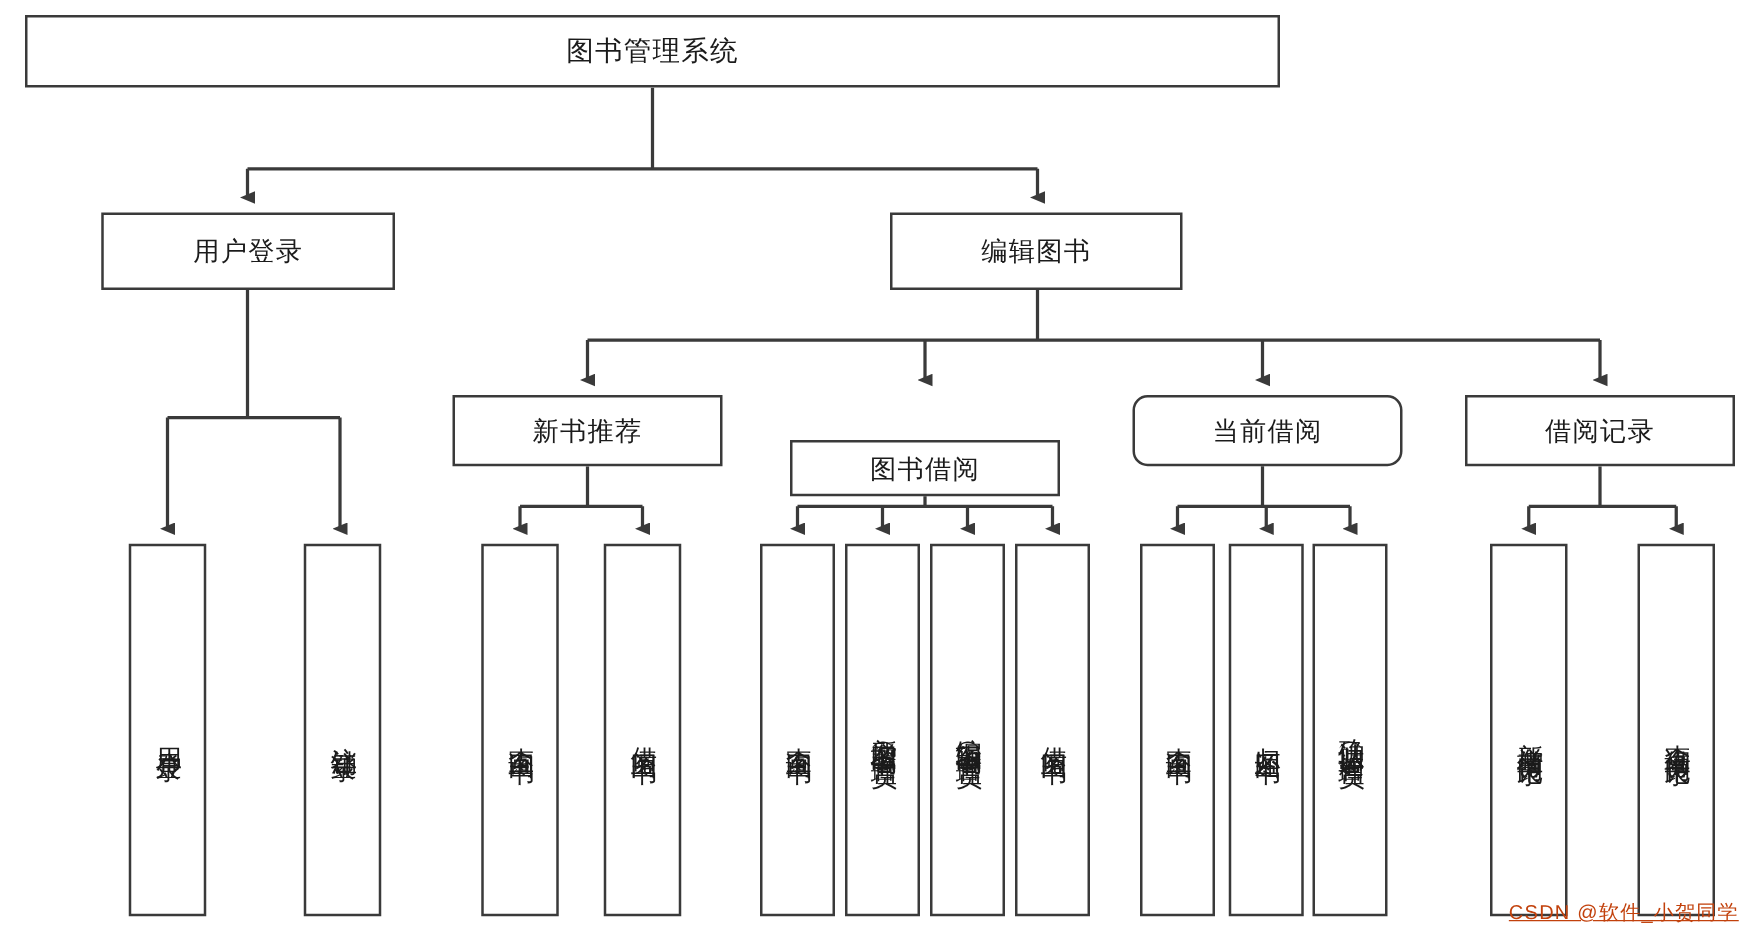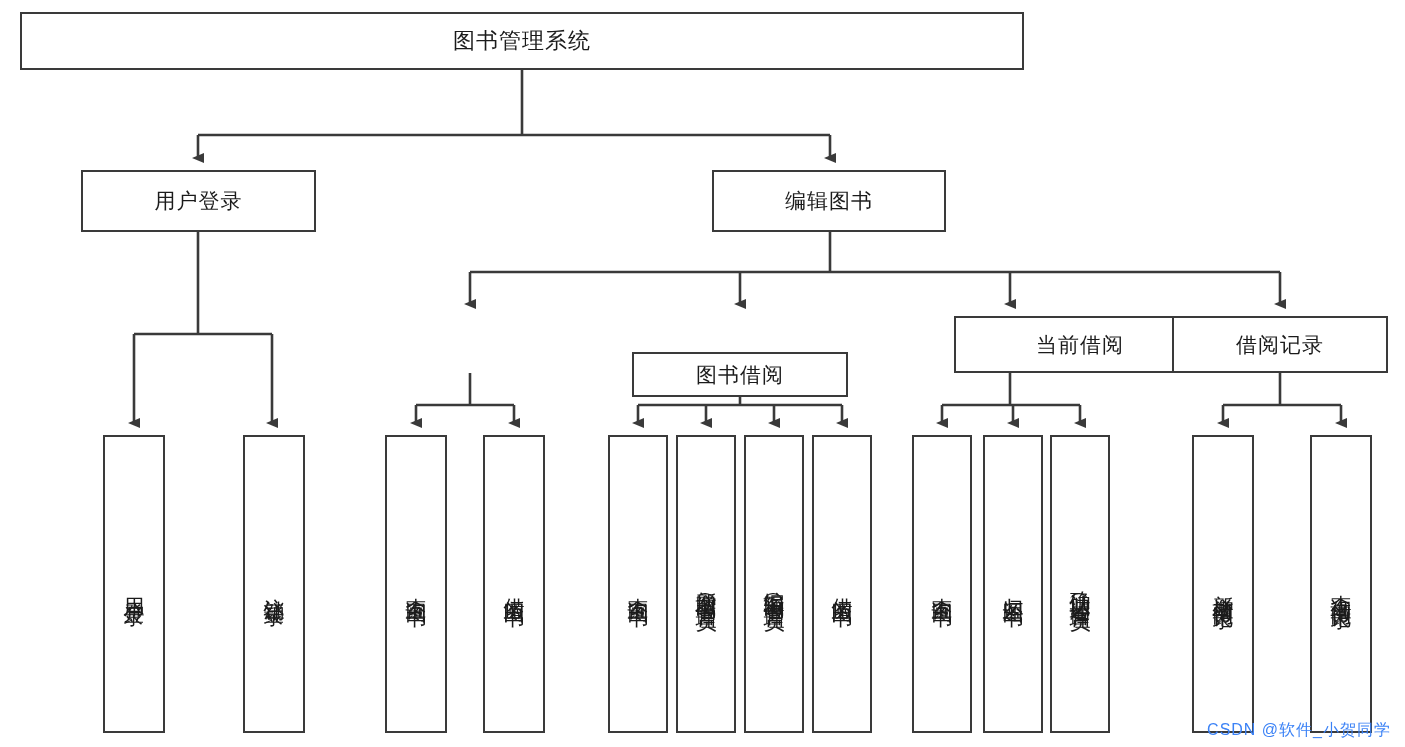--- a/index.html
+++ b/index.html
@@ -7,22 +7,22 @@
   body{font-family:"Liberation Sans","DejaVu Sans",sans-serif;}
   #stage{position:relative;width:1405px;height:747px;background:#fff;overflow:hidden;}
   #wires{position:absolute;left:0;top:0;width:1405px;height:747px;pointer-events:none;}
   .node{position:absolute;box-sizing:border-box;background:#ffffff;
         border:2px solid #3a3a3a;display:flex;align-items:center;justify-content:center;
         color:#1b1b1b;}
   .node.h{font-size:21px;letter-spacing:1px;}
   .node.v{writing-mode:vertical-rl;text-orientation:upright;font-size:21px;
           letter-spacing:3px;padding-top:6px;line-height:1.05;}
   .node.title{font-size:22px;}
-  #watermark{position:absolute;right:14px;bottom:6px;font-size:16px;color:#3b82f6;
-             letter-spacing:1px;white-space:nowrap;}
+  #watermark{position:absolute;right:14px;bottom:6px;font-size:16px;color:#c2410c;
+             letter-spacing:1px;white-space:nowrap;text-decoration:underline;}
 </style>
 </head>
 <body>
 
 <div id="stage">
 
   <svg id="wires" viewBox="0 0 1405 747">
     <defs>
       <marker id="arrow" markerWidth="12" markerHeight="12" refX="5" refY="6" orient="auto" markerUnits="userSpaceOnUse">
         <path d="M0,0 L10,0 L5,12 z" fill="#3a3a3a"></path>
@@ -70,22 +70,23 @@
       <path d="M1223,405 L1223,423" marker-end="url(#arrow)"></path>
       <path d="M1341,405 L1341,423" marker-end="url(#arrow)"></path>
     </g>
   </svg>
 
   <div class="node h title" style="left: 20px; top: 12px; width: 1004px; height: 58px;">图书管理系统</div>
 
   <div class="node h" style="left: 81px; top: 170px; width: 235px; height: 62px;">用户登录</div>
   <div class="node h" style="left: 712px; top: 170px; width: 234px; height: 62px;">编辑图书</div>
 
+  <div class="node h" style="left: 362px; top: 316px; width: 216px; height: 57px;">新书推荐</div>
   <div class="node h" style="left: 632px; top: 316px; width: 216px; height: 45px; margin-top: 36px;">图书借阅</div>
-  <div class="node h" style="left: 954px; top: 316px; width: 252px; height: 57px;">当前借阅</div>
+  <div class="node h" style="left: 906px; top: 316px; width: 216px; height: 57px; border-radius: 12px;">当前借阅</div>
   <div class="node h" style="left: 1172px; top: 316px; width: 216px; height: 57px; text-align: center;">借阅记录</div>
 
   <div class="node v" style="left: 103px; top: 435px; width: 62px; height: 298px;">用户登录</div>
   <div class="node v" style="left: 243px; top: 435px; width: 62px; height: 298px;">注销登录</div>
   <div class="node v" style="left: 385px; top: 435px; width: 62px; height: 298px;">查询图书</div>
   <div class="node v" style="left: 483px; top: 435px; width: 62px; height: 298px;">借阅图书</div>
   <div class="node v" style="left: 608px; top: 435px; width: 60px; height: 298px;">查询图书</div>
   <div class="node v" style="left: 676px; top: 435px; width: 60px; height: 298px;">新增图书（管理员）</div>
   <div class="node v" style="left: 744px; top: 435px; width: 60px; height: 298px;">编辑图书（管理员）</div>
   <div class="node v" style="left: 812px; top: 435px; width: 60px; height: 298px;">借阅图书</div>

